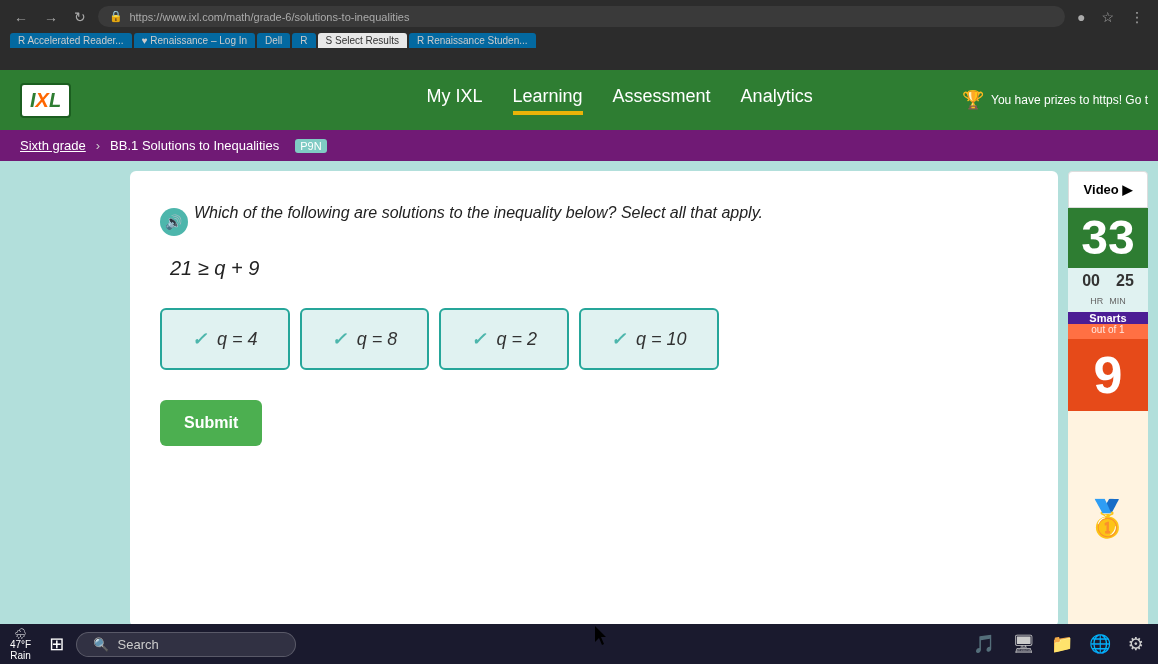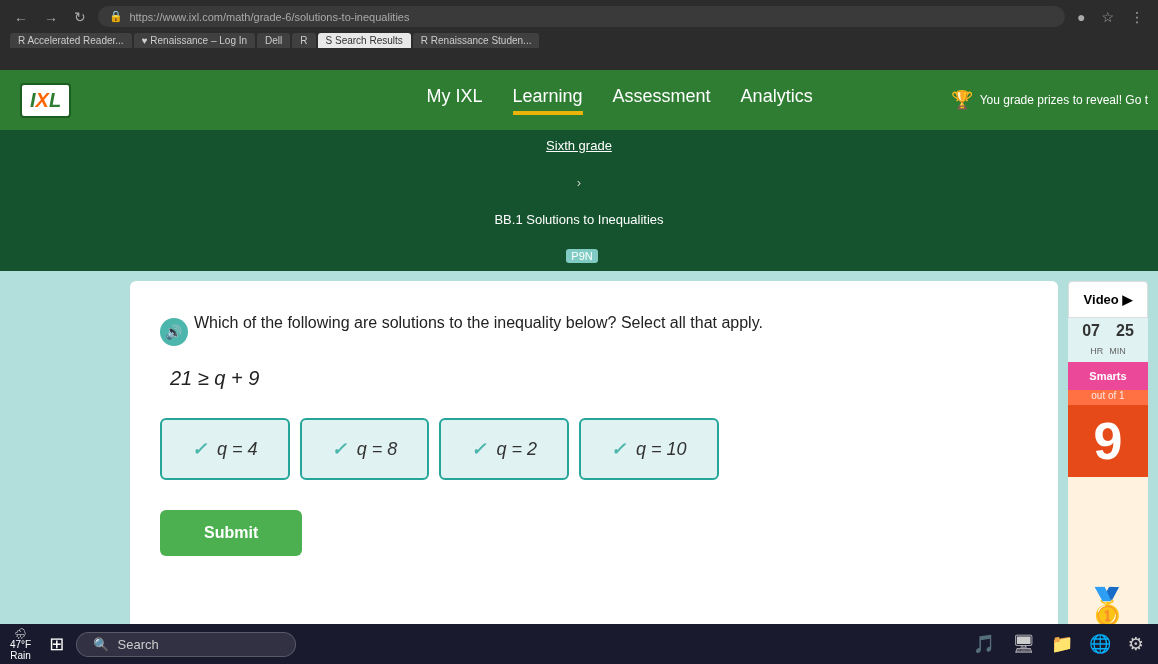--- a/index.html
+++ b/index.html
@@ -42,21 +42,21 @@
       gap: 6px;
     }
     .browser-url-bar span { color: #aaa; font-size: 11px; }
     .browser-tabs {
       display: flex;
       gap: 2px;
       font-size: 11px;
       align-items: center;
     }
     .browser-tab {
-      background: #404040;
+      background: #0369a1;
       color: #ccc;
       padding: 2px 8px;
       border-radius: 3px 3px 0 0;
       font-size: 10px;
     }
     .browser-tab.active {
       background: #e8e8e8;
       color: #333;
     }
 
@@ -112,28 +112,27 @@
       display: flex;
       align-items: center;
       gap: 6px;
       color: #fff;
       font-size: 12px;
     }
     .trophy-icon { color: #FFD700; font-size: 18px; }
 
     
     .breadcrumb {
-      background: #14532d;
+      background: #701a75;
       padding: 8px 20px;
       font-size: 13px;
       color: #fff;
       display: flex;
       align-items: center;
-      gap: 22px;
-      flex-direction: column;
+      gap: 10px;
     }
     .breadcrumb a { color: #fff; text-decoration: underline; cursor: pointer; }
     .breadcrumb-sep { color: #ccc; }
     .breadcrumb-current { color: #fff; }
     .breadcrumb-code {
       background: #80cbc4;
       border-radius: 3px;
       padding: 1px 5px;
       font-size: 11px;
       margin-left: 6px;
@@ -177,20 +176,21 @@
       justify-content: center;
       color: white;
       font-size: 14px;
     }
 
     .question-text {
       font-size: 16px;
       color: #222;
       margin-bottom: 18px;
       line-height: 1.5;
+      font-style: italic;
     }
 
     .inequality {
       font-size: 20px;
       color: #222;
       margin-bottom: 28px;
       margin-left: 10px;
       font-style: italic;
     }
 
@@ -219,21 +219,21 @@
       color: #4db6ac;
       font-size: 18px;
       font-weight: bold;
     }
 
     .submit-btn {
       background: #4caf50;
       color: #fff;
       border: none;
       border-radius: 6px;
-      padding: 14px 44px;
+      padding: 14px 24px;
       font-size: 16px;
       cursor: pointer;
       font-weight: 600;
     }
 
     
     .right-panel {
       width: 80px;
       display: flex;
       flex-direction: column;
@@ -291,24 +291,24 @@
     .time-labels {
       background: #e0f2f1;
       display: flex;
       justify-content: center;
       gap: 6px;
       padding: 2px 4px 6px;
       font-size: 9px;
       color: #666;
     }
     .smarts-card {
-      background: #ec4899;
+      background: #4c1d95;
       color: #fff;
       text-align: center;
-      padding: 8px;
+      padding: 0;
       font-size: 11px;
       font-weight: 700;
     }
     .smarts-sub {
       background: #ff7043;
       color: rgba(255,255,255,0.85);
       text-align: center;
       font-size: 10px;
       padding: 0 4px 4px;
     }
@@ -409,40 +409,40 @@
     </div>
     <span class="browser-nav-btn">●</span>
     <span class="browser-nav-btn">☆</span>
     <span class="browser-nav-btn">⋮</span>
   </div>
   <div class="browser-tabs">
     <div class="browser-tab">R Accelerated Reader...</div>
     <div class="browser-tab">♥ Renaissance – Log In</div>
     <div class="browser-tab">Dell</div>
     <div class="browser-tab">R</div>
-    <div class="browser-tab active">S Search Results</div>
+    <div class="browser-tab active">S Select Results</div>
     <div class="browser-tab">R Renaissance Studen...</div>
   </div>
 </div>
 
 <div class="ixl-app">
 
   <div class="ixl-header">
     <div class="ixl-logo">
       <span style="color:#2e7d32;">I</span><span style="color:#ff6600;">X</span><span style="color:#2e7d32;">L</span>
     </div>
     <nav class="ixl-nav">
       <div class="ixl-nav-item">My IXL</div>
       <div class="ixl-nav-item active">Learning</div>
       <div class="ixl-nav-item">Assessment</div>
       <div class="ixl-nav-item">Analytics</div>
     </nav>
     <div class="ixl-prize-bar">
       <span class="trophy-icon">🏆</span>
-      <span>You grade prizes to reveal! Go t</span>
+      <span>You have prizes to https! Go t</span>
     </div>
   </div>
 
   <div class="breadcrumb">
     <a>Sixth grade</a>
     <span class="breadcrumb-sep">›</span>
     <span class="breadcrumb-current">BB.1 Solutions to Inequalities</span>
     <span class="breadcrumb-code">P9N</span>
   </div>
 
@@ -484,22 +484,23 @@
           <path d="M0 0 L0 16 L4 12 L7 19 L9 18 L6 11 L11 11 Z" fill="#000"></path>
         </svg>
       </div>
     </div>
 
     <div class="right-panel">
       <div class="panel-card video-card">
         <span>Video</span>
         <span> ▶</span>
       </div>
+      <div class="big-number">33</div>
       <div class="time-values">
-        <span>07</span>
+        <span>00</span>
         <span></span>
         <span>25</span>
       </div>
       <div class="time-labels">
         <span>HR</span>
         <span>MIN</span>
       </div>
       <div class="smarts-card">Smarts</div>
       <div class="smarts-sub">out of 1</div>
       <div class="smarts-number">9</div>

